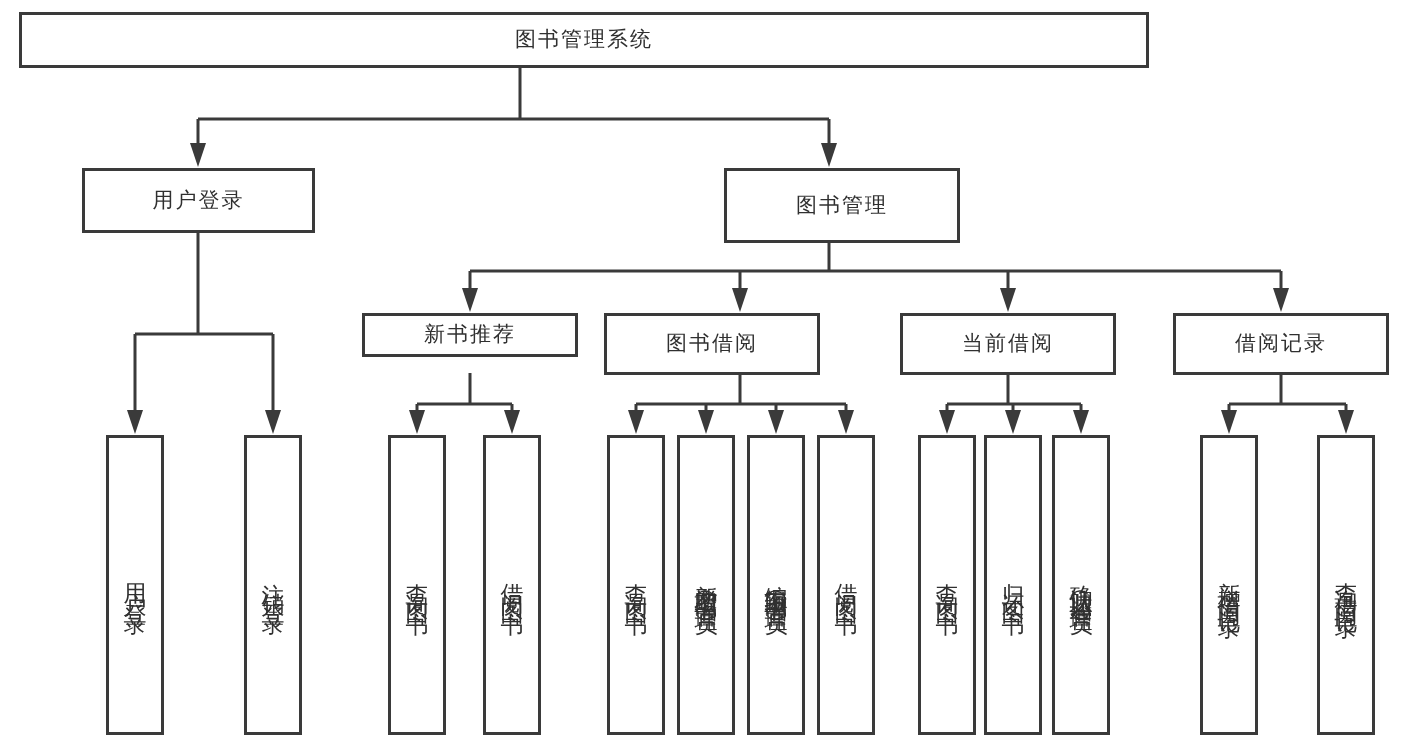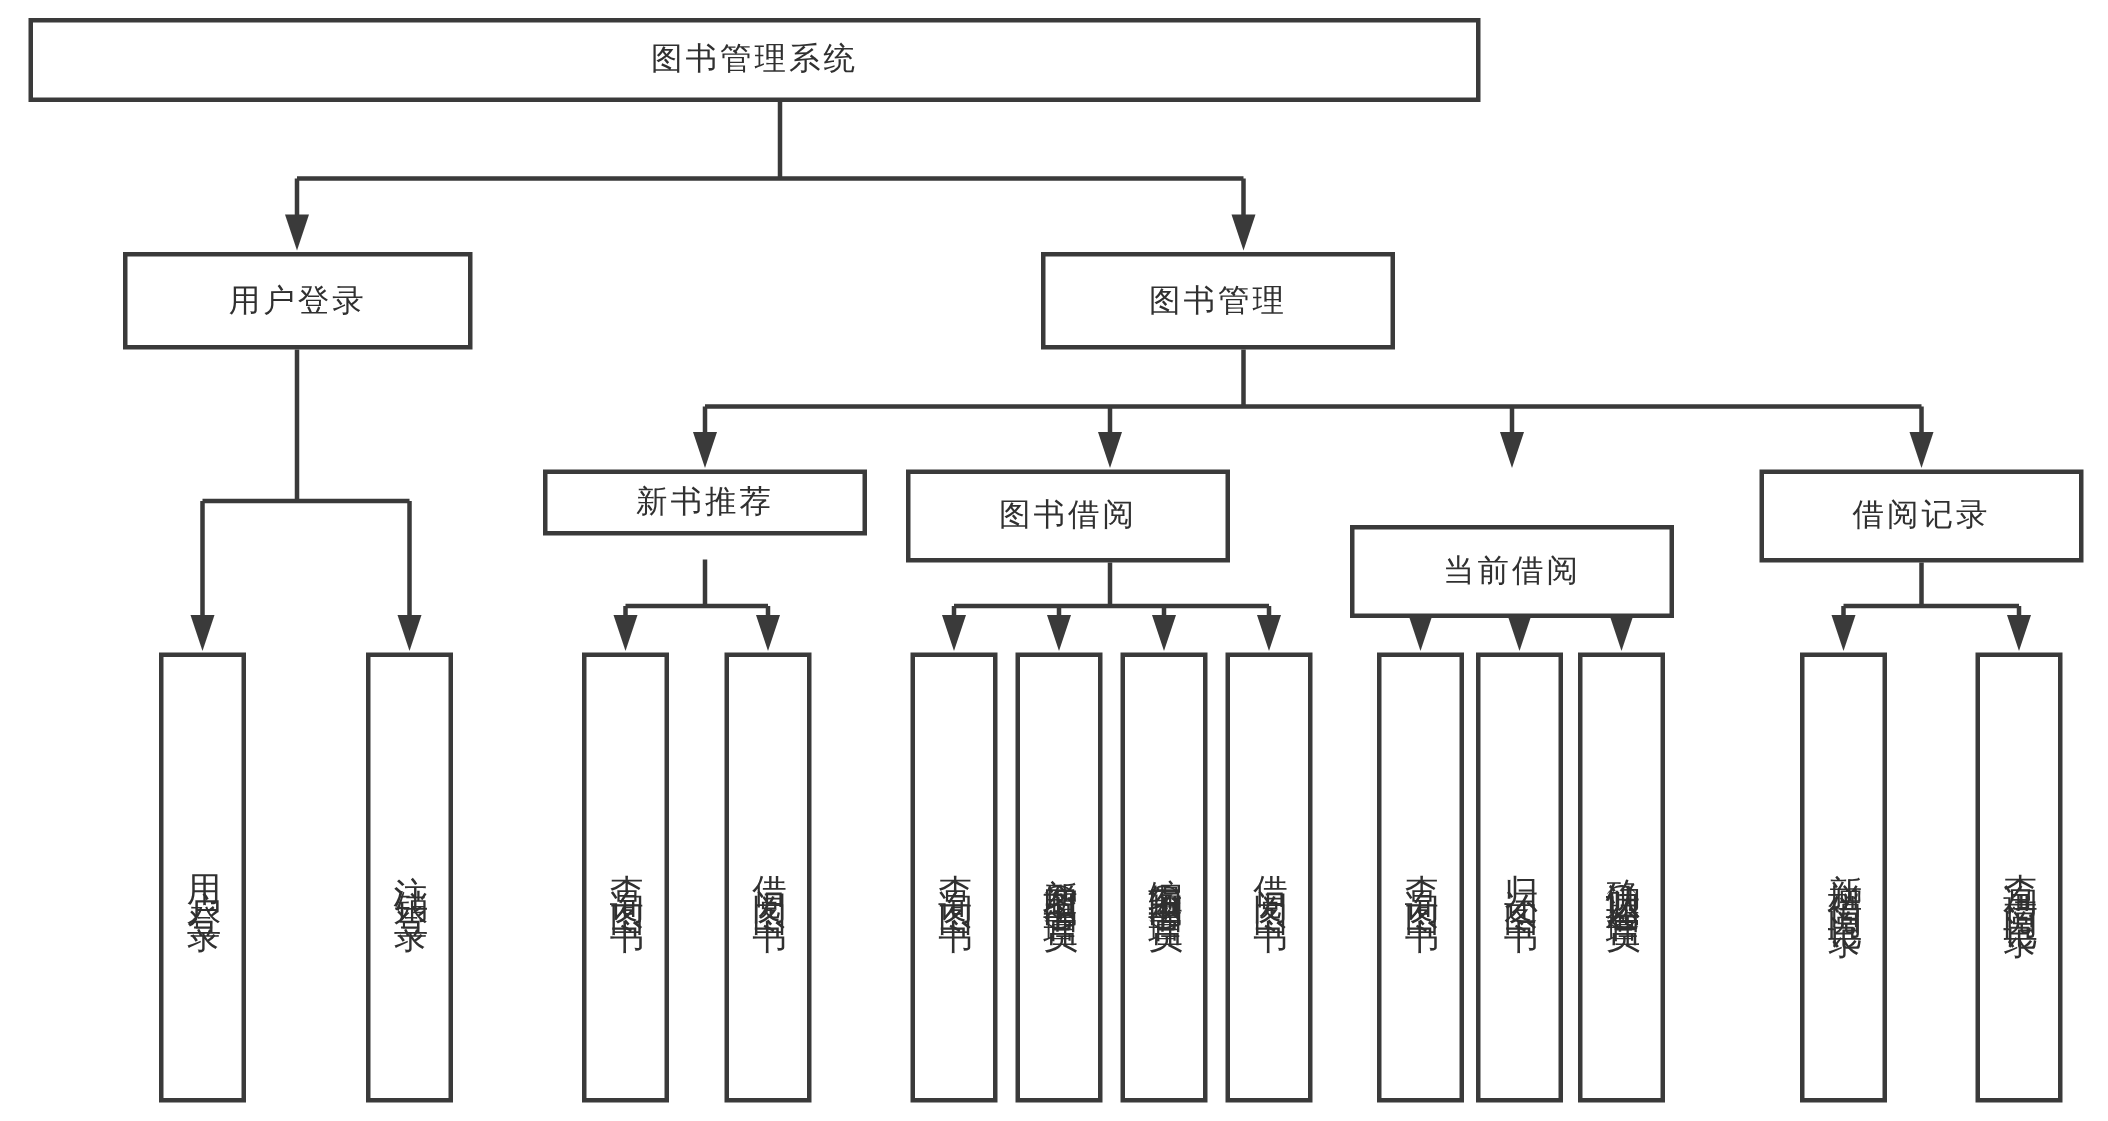--- a/index.html
+++ b/index.html
@@ -77,28 +77,28 @@
       <polygon points="768,410 784,410 776,434"></polygon>
       <polygon points="838,410 854,410 846,434"></polygon>
       <polygon points="939,410 955,410 947,434"></polygon>
       <polygon points="1005,410 1021,410 1013,434"></polygon>
       <polygon points="1073,410 1089,410 1081,434"></polygon>
       <polygon points="1221,410 1237,410 1229,434"></polygon>
       <polygon points="1338,410 1354,410 1346,434"></polygon>
     </g>
   </svg>
 
-  <div class="node h-node" style="left:19px;top:12px;width:968px;height:56px;">图书管理系统</div>
+  <div class="node h-node" style="left:19px;top:12px;width:1130px;height:56px;">图书管理系统</div>
 
   <div class="node h-node" style="left:82px;top:168px;width:233px;height:65px;">用户登录</div>
-  <div class="node h-node" style="left:694px;top:168px;width:236px;height:65px;">图书管理</div>
+  <div class="node h-node" style="left:724px;top:168px;width:236px;height:75px;">图书管理</div>
 
   <div class="node h-node" style="left:362px;top:313px;width:216px;height:44px;">新书推荐</div>
   <div class="node h-node" style="left:604px;top:313px;width:216px;height:62px;">图书借阅</div>
-  <div class="node h-node" style="left:900px;top:313px;width:216px;height:62px;margin-top:37px;">当前借阅</div>
+  <div class="node h-node" style="left:900px;top:313px;width:216px;height:62px;">当前借阅</div>
   <div class="node h-node" style="left:1173px;top:313px;width:216px;height:62px;">借阅记录</div>
 
   <div class="node v-node" style="left:106px;top:435px;width:58px;height:300px;">用户登录</div>
   <div class="node v-node" style="left:244px;top:435px;width:58px;height:300px;">注销登录</div>
   <div class="node v-node" style="left:388px;top:435px;width:58px;height:300px;">查询图书</div>
   <div class="node v-node" style="left:483px;top:435px;width:58px;height:300px;">借阅图书</div>
   <div class="node v-node" style="left:607px;top:435px;width:58px;height:300px;">查询图书</div>
   <div class="node v-node" style="left:677px;top:435px;width:58px;height:300px;letter-spacing:4px;">新增图书（管理员）</div>
   <div class="node v-node" style="left:747px;top:435px;width:58px;height:300px;letter-spacing:4px;">编辑图书（管理员）</div>
   <div class="node v-node" style="left:817px;top:435px;width:58px;height:300px;">借阅图书</div>

